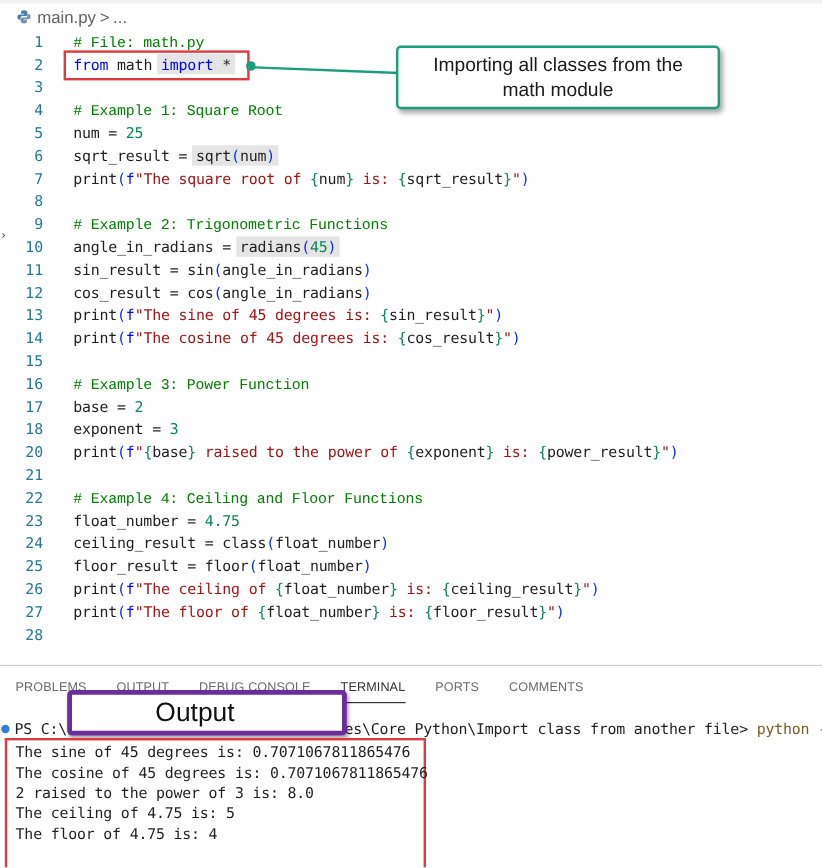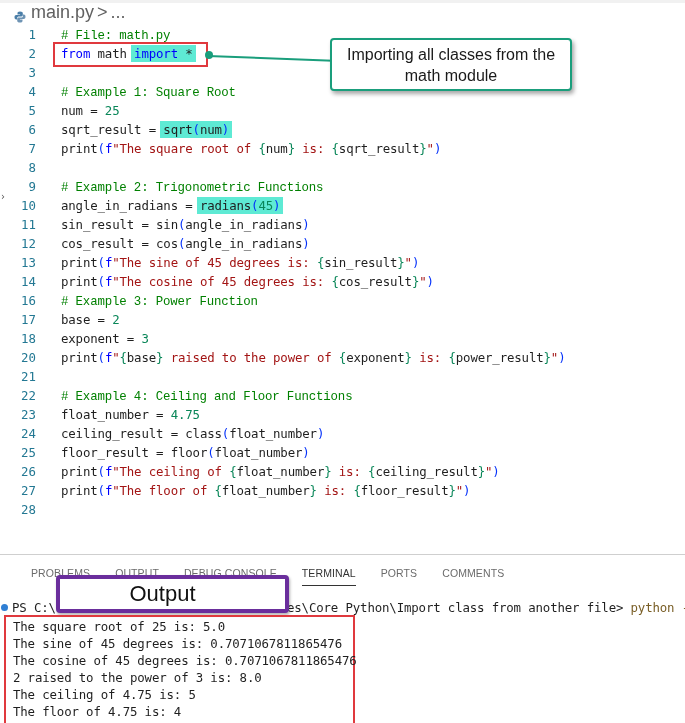--- a/index.html
+++ b/index.html
@@ -1,49 +1,49 @@
 <!DOCTYPE html>
 <html><head>
   <meta charset="utf-8">
   <style>
     * { box-sizing: border-box; margin: 0; padding: 0; }
     html, body { width: 685px; height: 723px; background: #ffffff; overflow: hidden; }
     body { position: relative; font-family: "DejaVu Sans Mono", monospace; }
 
     .top-shadow { position: absolute; left: 0; top: 0; width: 685px; height: 3px; background: #f1f1f1; }
 
-    .breadcrumb { position: absolute; left: 14px; top: 5px; height: 18px; display: flex; align-items: flex-end;
-      font-family: "Liberation Sans", sans-serif; font-size: 18px; color: #616161; }
+    .breadcrumb { position: absolute; left: 14px; top: 5px; height: 18px; display: flex; align-items: center;
+      font-family: "Liberation Sans", sans-serif; font-size: 14px; color: #616161; }
     .breadcrumb .py-icon { width: 12px; height: 12px; margin-right: 5px; display: inline-block; }
     .breadcrumb .sep { margin: 0 3px; }
 
     .editor { position: absolute; left: 0; top: 25px; width: 685px; }
     .line { position: relative; height: 19px; line-height: 19px; font-size: 12.4px; white-space: pre; }
     .ln { position: absolute; left: 0; width: 36px; text-align: right; color: #237893; font-size: 12.4px; }
     .code { position: absolute; left: 61px; color: #1f1f1f; letter-spacing: -0.15px; }
 
     .kw { color: #0000ff; }
     .cm { color: #008000; font-family: Liberation Mono, monospace; }
     .num { color: #098658; }
     .str { color: #a31515; }
     .br1 { color: #0431fa; }
     .brace { color: #098658; }
-    .hl { background: #5eead4; padding: 1px 3px; margin: 0 -3px; text-align: center; }
+    .hl { background: #e5e5e5; padding: 1px 3px; margin: 0 -3px; text-align: center; }
 
     .fold-arrow { position: absolute; left: 1px; top: 191px; font-family: "DejaVu Sans", sans-serif; font-size: 10px; color: #555; }
 
     .red-box-import { position: absolute; left: 53px; top: 42px; width: 155px; height: 25px; border: 2.5px solid #e0393e; }
     .conn-line { position: absolute; left: 208px; top: 55px; width: 125px; height: 2px; background: #1a9e7c; transform-origin: left center; transform: rotate(2.2deg); }
     .conn-dot { position: absolute; left: 205px; top: 51px; width: 8px; height: 8px; border-radius: 50%; background: #1a9e7c; }
-    .callout { position: absolute; left: 330px; top: 38px; width: 242px; height: 53px; border: 2.5px solid #1a9e7c; border-radius: 4px;
+    .callout { position: absolute; left: 330px; top: 38px; width: 270px; height: 53px; border: 2.5px solid #1a9e7c; border-radius: 4px;
       background: #ffffff; box-shadow: 2px 3px 4px rgba(0,0,0,0.35); font-family: "Liberation Sans", sans-serif; font-size: 16px;
       color: #1a1a1a; text-align: center; display: flex; align-items: center; justify-content: center; line-height: 21px; padding: 0 10px; }
 
     .panel-sep { position: absolute; left: 0; top: 554px; width: 685px; height: 1px; background: #cfcfcf; }
-    .panel-tabs { position: absolute; left: 31px; top: 566px; display: flex; font-family: "Liberation Sans", sans-serif; font-size: 10.5px; color: #6b6b6b; letter-spacing: 0.1px; }
+    .panel-tabs { position: absolute; left: 13px; top: 566px; display: flex; font-family: "Liberation Sans", sans-serif; font-size: 10.5px; color: #6b6b6b; letter-spacing: 0.1px; }
     .panel-tab { margin-right: 25px; height: 20px; line-height: 14px; }
     .panel-tab.active { color: #333; border-bottom: 1px solid #333; }
 
     .output-label { position: absolute; left: 56px; top: 575px; width: 233px; height: 38px; border: 4px solid #6a2e9c; border-radius: 4px;
       background: #ffffff; box-shadow: 1px 2px 3px rgba(0,0,0,0.3); font-family: "Liberation Sans", sans-serif; font-size: 22px;
       color: #111; text-align: center; line-height: 30px; padding-right: 20px; }
 
     .term-dot { position: absolute; left: 1px; top: 604px; width: 7px; height: 7px; border-radius: 50%; background: #2f7fd4; }
     .term-prompt { position: absolute; left: 12px; top: 600px; font-size: 12.4px; color: #1f1f1f; white-space: pre; letter-spacing: -0.15px; }
     .term-prompt-right { position: absolute; left: 287px; top: 600px; font-size: 12.4px; color: #1f1f1f; white-space: pre; letter-spacing: -0.15px; }
@@ -90,20 +90,21 @@
   <div class="line"><span class="ln">10</span><span class="code"><span>angle_in_radians = </span><span class="hl"><span>radians</span><span class="br1">(</span><span class="num">45</span><span class="br1">)</span></span></span></div>
 
   <div class="line"><span class="ln">11</span><span class="code"><span>sin_result = </span><span>sin</span><span class="br1">(</span><span>angle_in_radians</span><span class="br1">)</span></span></div>
 
   <div class="line"><span class="ln">12</span><span class="code"><span>cos_result = </span><span>cos</span><span class="br1">(</span><span>angle_in_radians</span><span class="br1">)</span></span></div>
 
   <div class="line"><span class="ln">13</span><span class="code"><span>print</span><span class="br1">(</span><span class="kw">f</span><span class="str">"The sine of 45 degrees is: </span><span class="brace">{</span><span>sin_result</span><span class="brace">}</span><span class="str">"</span><span class="br1">)</span></span></div>
 
   <div class="line"><span class="ln">14</span><span class="code"><span>print</span><span class="br1">(</span><span class="kw">f</span><span class="str">"The cosine of 45 degrees is: </span><span class="brace">{</span><span>cos_result</span><span class="brace">}</span><span class="str">"</span><span class="br1">)</span></span></div>
 
+  <div class="line"><span class="ln">15</span></div>
 
   <div class="line"><span class="ln">16</span><span class="code"><span class="cm"># Example 3: Power Function</span></span></div>
 
   <div class="line"><span class="ln">17</span><span class="code"><span>base = </span><span class="num">2</span></span></div>
 
   <div class="line"><span class="ln">18</span><span class="code"><span>exponent = </span><span class="num">3</span></span></div>
 
 
   <div class="line"><span class="ln">20</span><span class="code"><span>print</span><span class="br1">(</span><span class="kw">f</span><span class="str">"</span><span class="brace">{</span><span>base</span><span class="brace">}</span><span class="str"> raised to the power of </span><span class="brace">{</span><span>exponent</span><span class="brace">}</span><span class="str"> is: </span><span class="brace">{</span><span>power_result</span><span class="brace">}</span><span class="str">"</span><span class="br1">)</span></span></div>
 
@@ -145,19 +146,18 @@
 </div>
 
 <div class="term-dot"></div>
 <div class="term-prompt">PS C:\</div>
 <div class="term-prompt-right"><span>es\Core Python\Import class from another file&gt; </span><span class="cmd" style="color:#795e26">python -u</span></div>
 
 <div class="output-label">Output</div>
 
 <div class="out-box"></div>
 <div class="out-lines">
-  <div class="out-line">The square root of 25 is: 5.0</div>
   <div class="out-line">The sine of 45 degrees is: 0.7071067811865476</div>
   <div class="out-line">The cosine of 45 degrees is: 0.7071067811865476</div>
   <div class="out-line">2 raised to the power of 3 is: 8.0</div>
   <div class="out-line">The ceiling of 4.75 is: 5</div>
   <div class="out-line">The floor of 4.75 is: 4</div>
 </div>
 
 </body></html>

